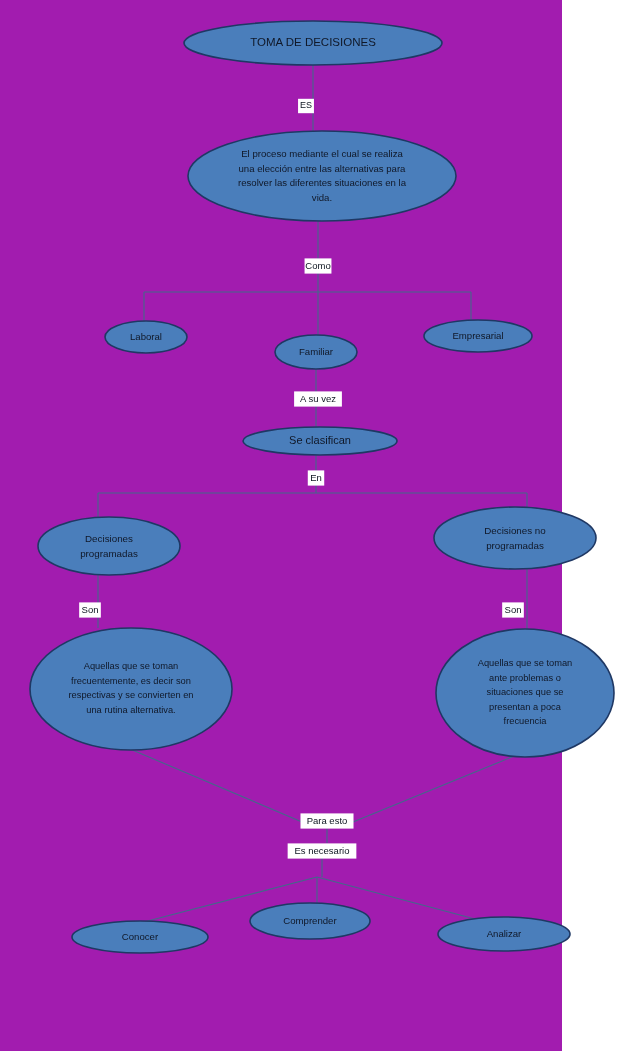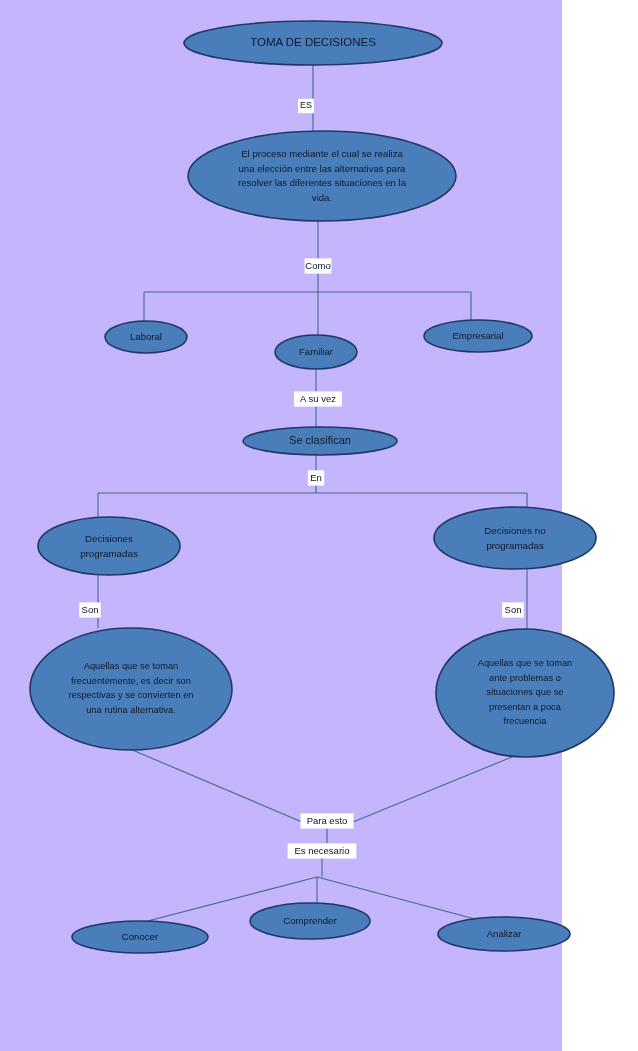--- a/index.html
+++ b/index.html
@@ -11,21 +11,21 @@
   body {
     width: 638px;
     height: 1051px;
     font-family: "Liberation Sans", sans-serif;
     overflow: hidden;
   }
   #diagram-root {
     position: relative;
     width: 562px;
     height: 1051px;
-    background: #c4b5fd;
+    background: #a21caf;
   }
   svg#concept-map {
     display: block;
     width: 638px;
     height: 1051px;
   }
   .node-shape {
     stroke-width: 1.6;
   }
   .node-label {

